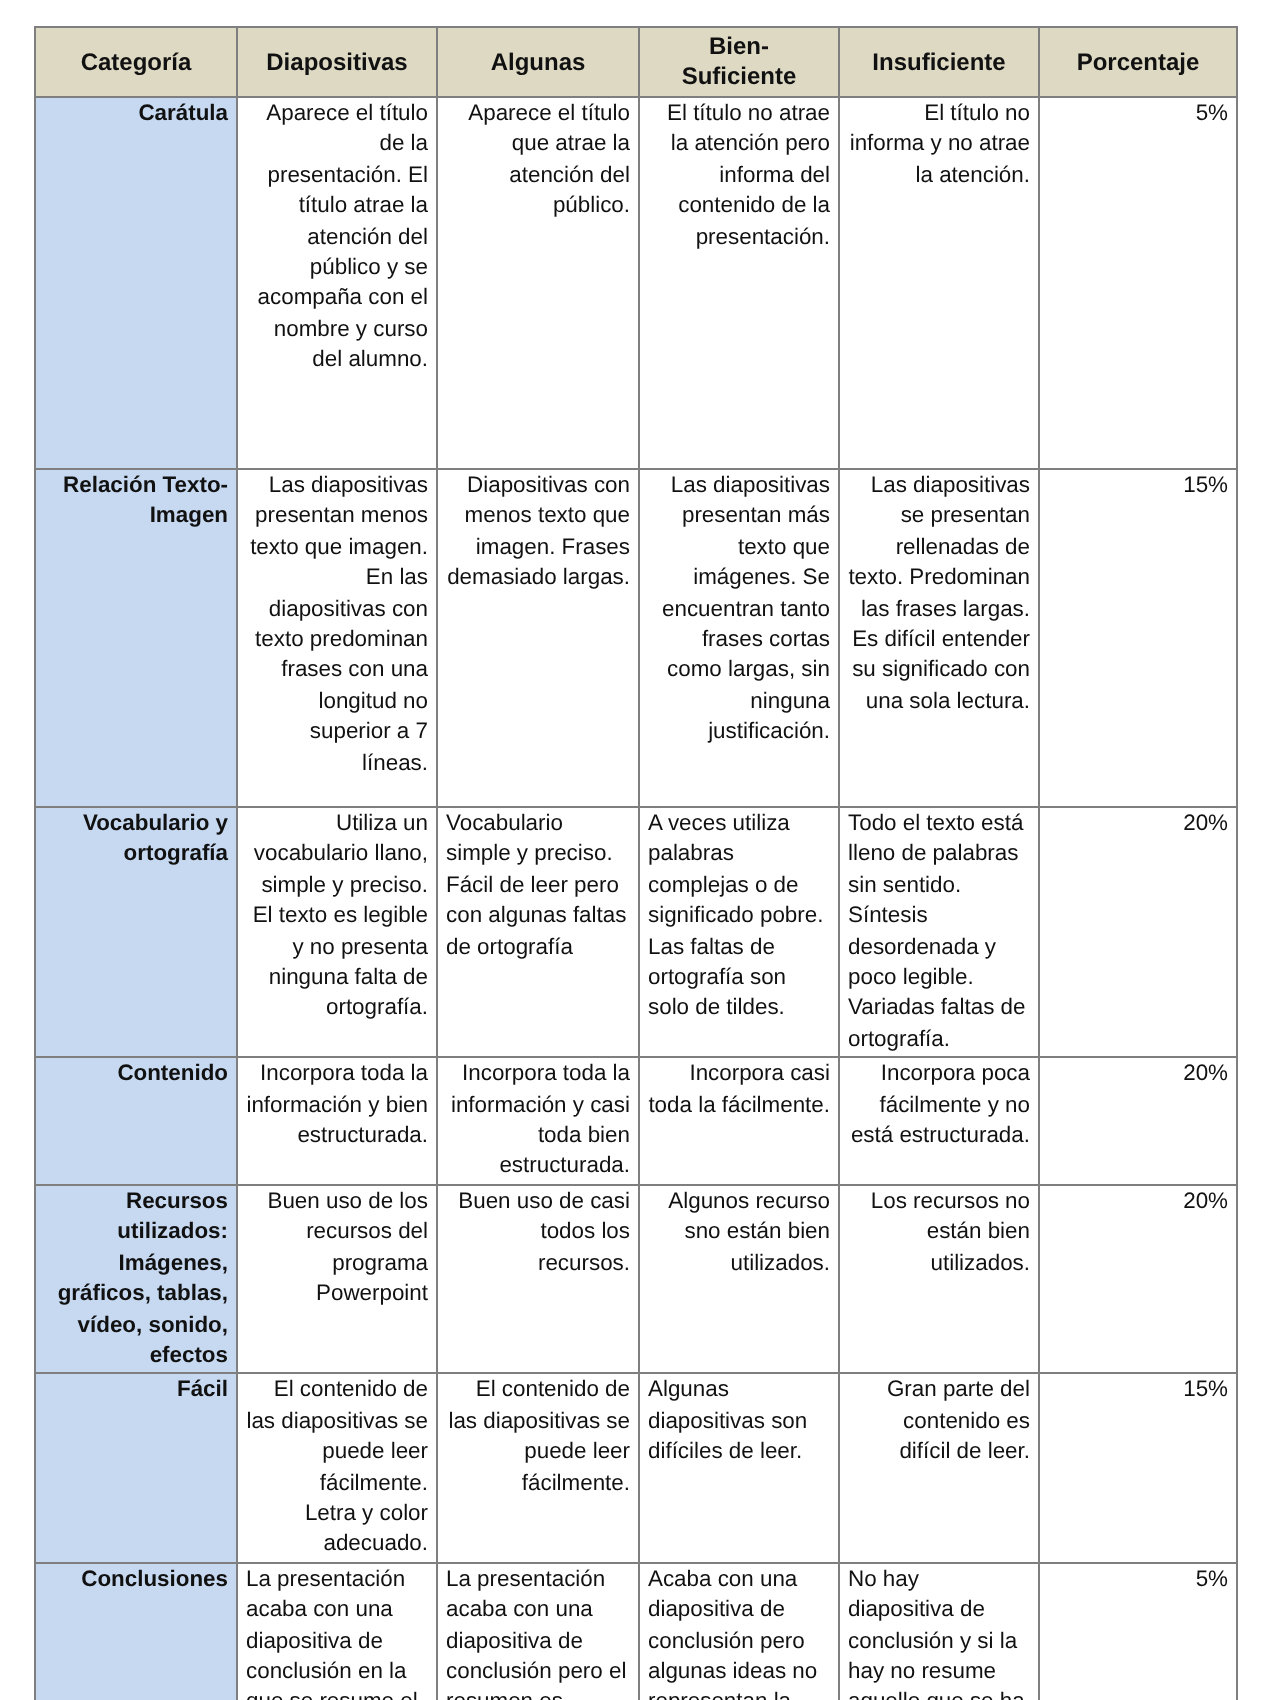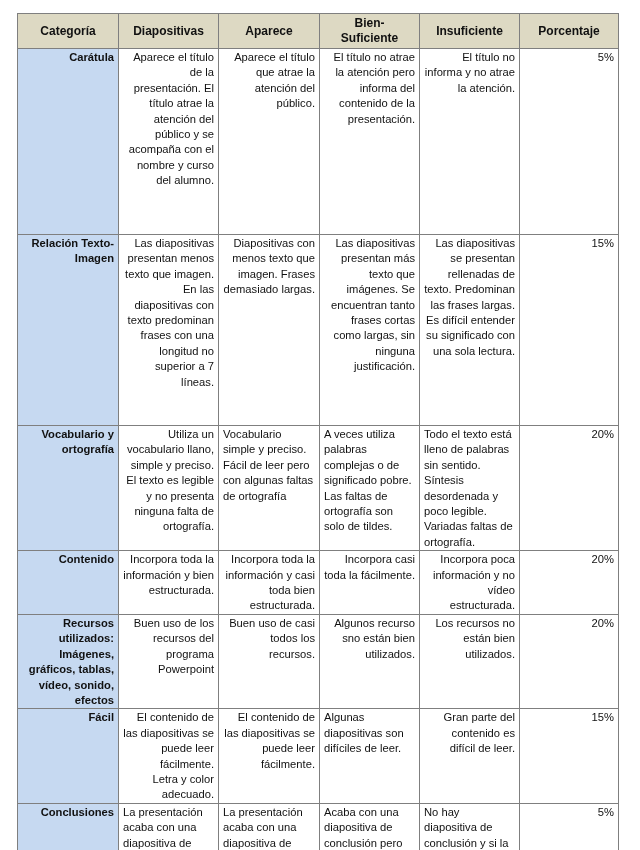--- a/index.html
+++ b/index.html
@@ -33,57 +33,57 @@
       <col class="c2">
       <col class="c3">
       <col class="c4">
       <col class="c5">
       <col class="c6">
   </colgroup>
   <thead>
     <tr>
       <th>Categoría</th>
       <th>Diapositivas</th>
-      <th>Aparece</th>
+      <th>Algunas</th>
       <th>Bien-<br>Suficiente</th>
       <th>Insuficiente</th>
       <th>Porcentaje</th>
     </tr>
   </thead>
   <tbody>
     <tr style="height:186px">
       <td class="cat">Carátula</td>
       <td class="desc">Aparece el título de la presentación. El título atrae la atención del público y se acompaña con el nombre y curso del alumno.</td>
       <td class="desc">Aparece el título que atrae la atención del público.</td>
       <td class="desc">El título no atrae la atención pero informa del contenido de la presentación.</td>
       <td class="desc">El título no informa y no atrae la atención.</td>
       <td class="pct">5%</td>
     </tr>
-    <tr style="height:191px">
+    <tr style="height:169px">
       <td class="cat">Relación Texto-Imagen</td>
       <td class="desc">Las diapositivas presentan menos texto que imagen. En las diapositivas con texto predominan frases con una longitud no superior a 7 líneas.</td>
       <td class="desc">Diapositivas con menos texto que imagen. Frases demasiado largas.</td>
       <td class="desc">Las diapositivas presentan más texto que imágenes. Se encuentran tanto frases cortas como largas, sin ninguna justificación.</td>
       <td class="desc">Las diapositivas se presentan rellenadas de texto. Predominan las frases largas. Es difícil entender su significado con una sola lectura.</td>
       <td class="pct">15%</td>
     </tr>
     <tr style="height:123px">
       <td class="cat">Vocabulario y ortografía</td>
       <td class="desc">Utiliza un vocabulario llano, simple y preciso. El texto es legible y no presenta ninguna falta de ortografía.</td>
       <td class="desc left">Vocabulario simple y preciso. Fácil de leer pero con algunas faltas de ortografía</td>
       <td class="desc left">A veces utiliza palabras complejas o de significado pobre. Las faltas de ortografía son solo de tildes.</td>
       <td class="desc left">Todo el texto está lleno de palabras sin sentido. Síntesis desordenada y poco legible. Variadas faltas de ortografía.</td>
       <td class="pct">20%</td>
     </tr>
     <tr style="height:62px">
       <td class="cat">Contenido</td>
       <td class="desc">Incorpora toda la información y bien estructurada.</td>
       <td class="desc">Incorpora toda la información y casi toda bien estructurada.</td>
       <td class="desc">Incorpora casi toda la fácilmente.</td>
-      <td class="desc">Incorpora poca información y no vídeo estructurada.</td>
+      <td class="desc">Incorpora poca fácilmente y no está estructurada.</td>
       <td class="pct">20%</td>
     </tr>
     <tr style="height:92px">
       <td class="cat">Recursos utilizados: Imágenes, gráficos, tablas, vídeo, sonido, efectos</td>
       <td class="desc">Buen uso de los recursos del programa Powerpoint</td>
       <td class="desc">Buen uso de casi todos los recursos.</td>
       <td class="desc">Algunos recurso sno están bien utilizados.</td>
       <td class="desc">Los recursos no están bien utilizados.</td>
       <td class="pct">20%</td>
     </tr>

